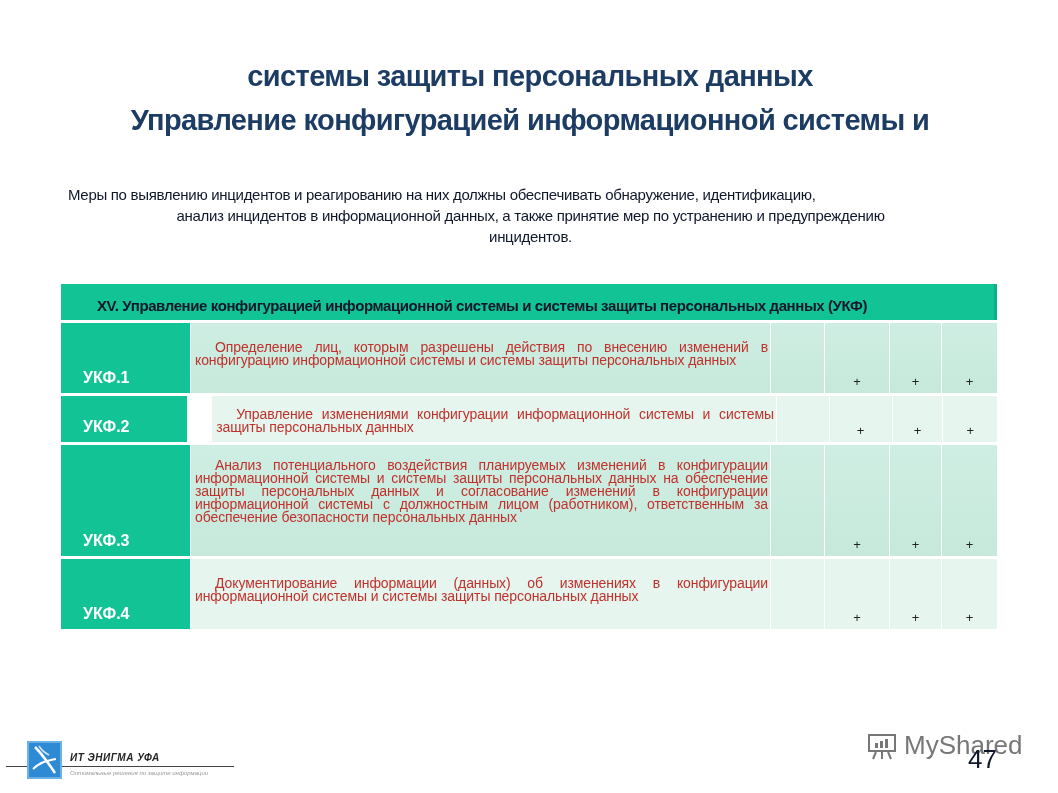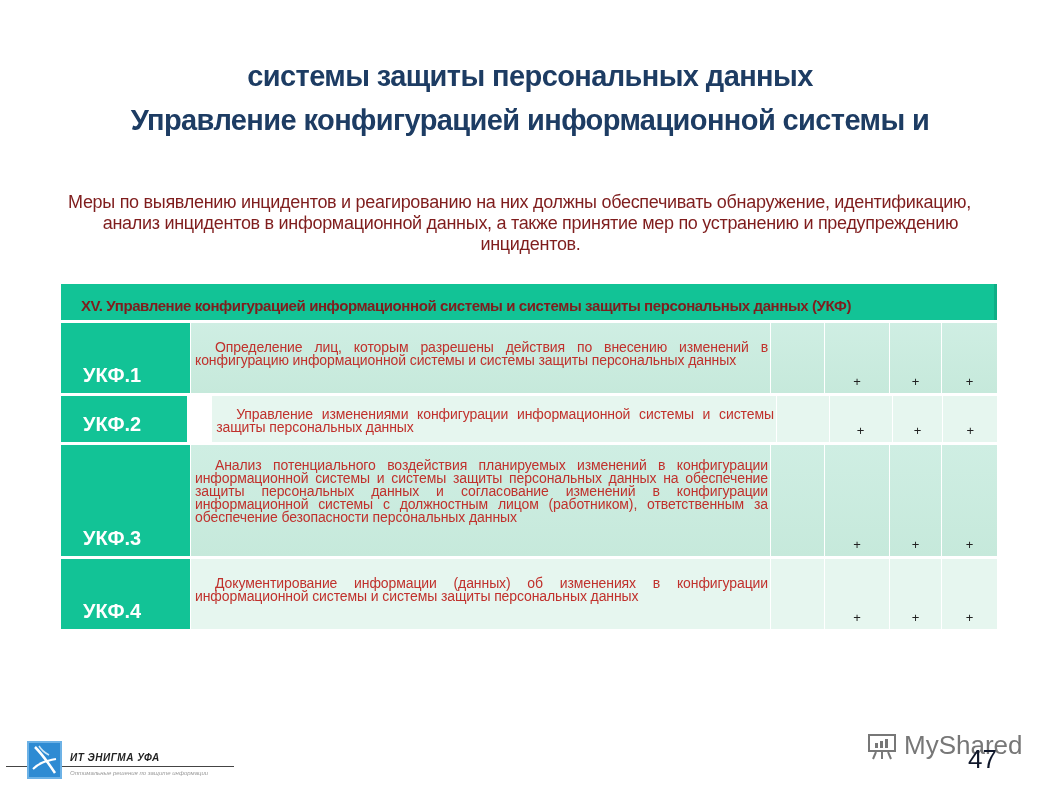--- a/index.html
+++ b/index.html
@@ -8,43 +8,43 @@
     background: #ffffff;
     font-family: "Liberation Sans", sans-serif;
   }
   .title {
     position: absolute; left: 60px; top: 54px; width: 940px;
     text-align: center; color: #1d3c63; font-weight: bold;
     font-size: 29px; line-height: 44px; letter-spacing: -0.6px;
     font-family: "Liberation Sans", sans-serif;
   }
   .intro {
-    position: absolute; left: 68px; top: 192px; width: 925px;
-    color: #7f1d1d; font-size: 18px; line-height: 21px;
+    position: absolute; left: 68px; top: 184px; width: 925px;
+    color: #0f172a; font-size: 15px; line-height: 21px;
     text-align: center; letter-spacing: -0.3px;
   }
   .intro .l1 { display: block; text-align: left; }
   .intro .l2 { display: block; }
   .intro .l3 { display: block; text-align: center; }
 
   .table {
     position: absolute; left: 61px; top: 284px; width: 936px;
   }
   .band {
-    height: 36px; background: #12c396; color: #7f1d1d;
+    height: 36px; background: #12c396; color: #0f172a;
     font-weight: bold; font-size: 15px; line-height: 44px;
-    padding-left: 20px; letter-spacing: -0.4px; white-space: nowrap;
+    padding-left: 36px; letter-spacing: -0.4px; white-space: nowrap;
     border-right: 3px solid #0fae86;
   }
   .row {
     display: flex; margin-top: 3px; position: relative;
   }
   .code {
     width: 129px; background: #12c396; color: #ffffff; font-weight: bold;
-    font-size: 20px; display: flex; align-items: flex-end;
+    font-size: 16px; display: flex; align-items: flex-end;
     padding-left: 22px; box-sizing: border-box; padding-bottom: 6px;
   }
   .desc {
     width: 580px; box-sizing: border-box; padding: 18px 2px 6px 4px;
     color: #c0312c; font-size: 14px; line-height: 13px;
     text-align: justify; letter-spacing: -0.1px;
     border-left: 1px solid #ffffff;
   }
   .desc .indent { display: inline-block; width: 20px; }
   .cell {

